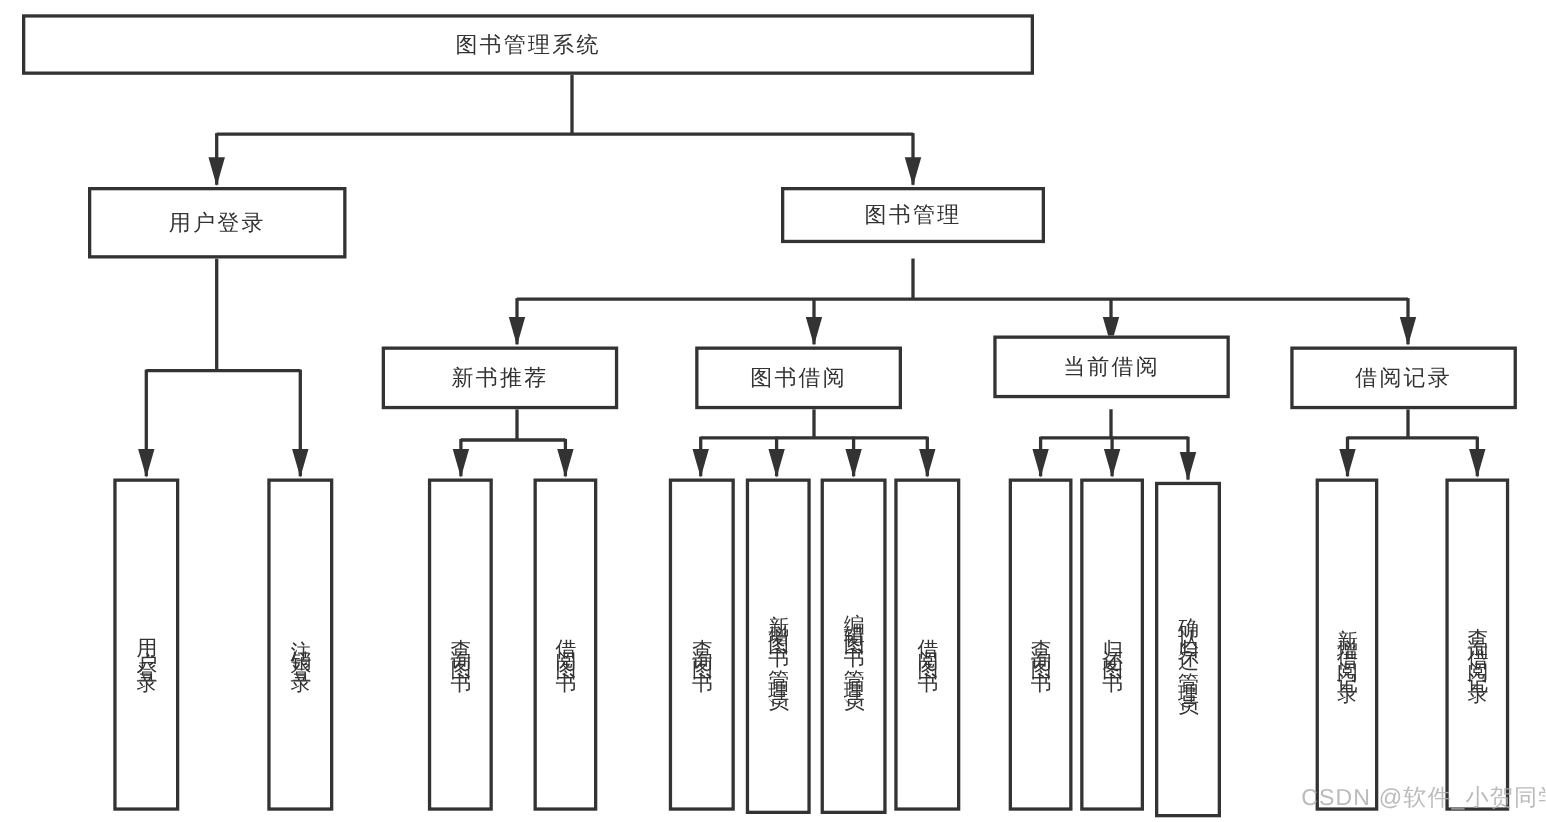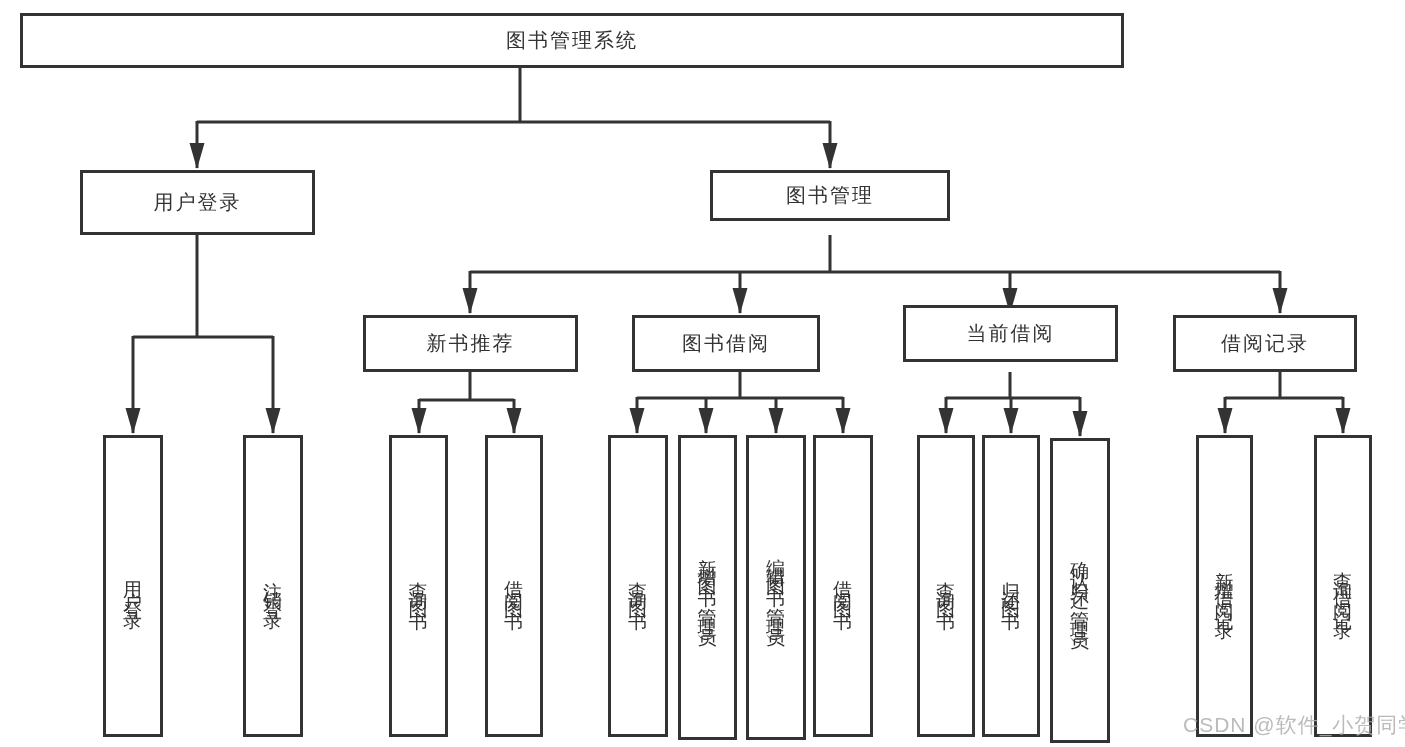--- a/index.html
+++ b/index.html
@@ -93,41 +93,41 @@
     <path d="M1010,372 L1010,398 M946,398 L1080,398" stroke="#333333" stroke-width="3" fill="none"></path>
     <line x1="946" y1="397" x2="946" y2="433" stroke="#333333" stroke-width="3" marker-end="url(#arrow)"></line>
     <line x1="1011" y1="397" x2="1011" y2="433" stroke="#333333" stroke-width="3" marker-end="url(#arrow)"></line>
     <line x1="1080" y1="397" x2="1080" y2="436" stroke="#333333" stroke-width="3" marker-end="url(#arrow)"></line>
 
     <path d="M1280,372 L1280,398 M1225,398 L1343,398" stroke="#333333" stroke-width="3" fill="none"></path>
     <line x1="1225" y1="397" x2="1225" y2="433" stroke="#333333" stroke-width="3" marker-end="url(#arrow)"></line>
     <line x1="1343" y1="397" x2="1343" y2="433" stroke="#333333" stroke-width="3" marker-end="url(#arrow)"></line>
   </svg>
 
-  <div class="node hlabel" style="left:20px;top:13px;width:1104px;height:55px">
+  <div class="node hlabel" style="left:20px;top:13px;width:920px;height:55px">
     <span>图书管理系统</span>
   </div>
 
   <div class="node hlabel" style="left:80px;top:170px;width:235px;height:65px">
     <span>用户登录</span>
   </div>
   <div class="node hlabel" style="left:710px;top:170px;width:240px;height:51px">
     <span>图书管理</span>
   </div>
 
-  <div class="node hlabel" style="left:363px;top:315px;width:215px;height:57px">
+  <div class="node hlabel" style="left:347px;top:315px;width:215px;height:57px">
     <span>新书推荐</span>
   </div>
   <div class="node hlabel" style="left:632px;top:315px;width:188px;height:57px">
     <span>图书借阅</span>
   </div>
   <div class="node hlabel" style="left:903px;top:305px;width:215px;height:57px">
     <span>当前借阅</span>
   </div>
-  <div class="node hlabel" style="left:1173px;top:315px;width:184px;height:57px">
+  <div class="node hlabel" style="left:1173px;top:315px;width:206px;height:57px">
     <span>借阅记录</span>
   </div>
 
   <div class="node leaf" style="left:103px;top:435px;width:60px;height:302px">
     <span>用户登录</span>
   </div>
   <div class="node leaf" style="left:243px;top:435px;width:60px;height:302px">
     <span>注销登录</span>
   </div>
 

